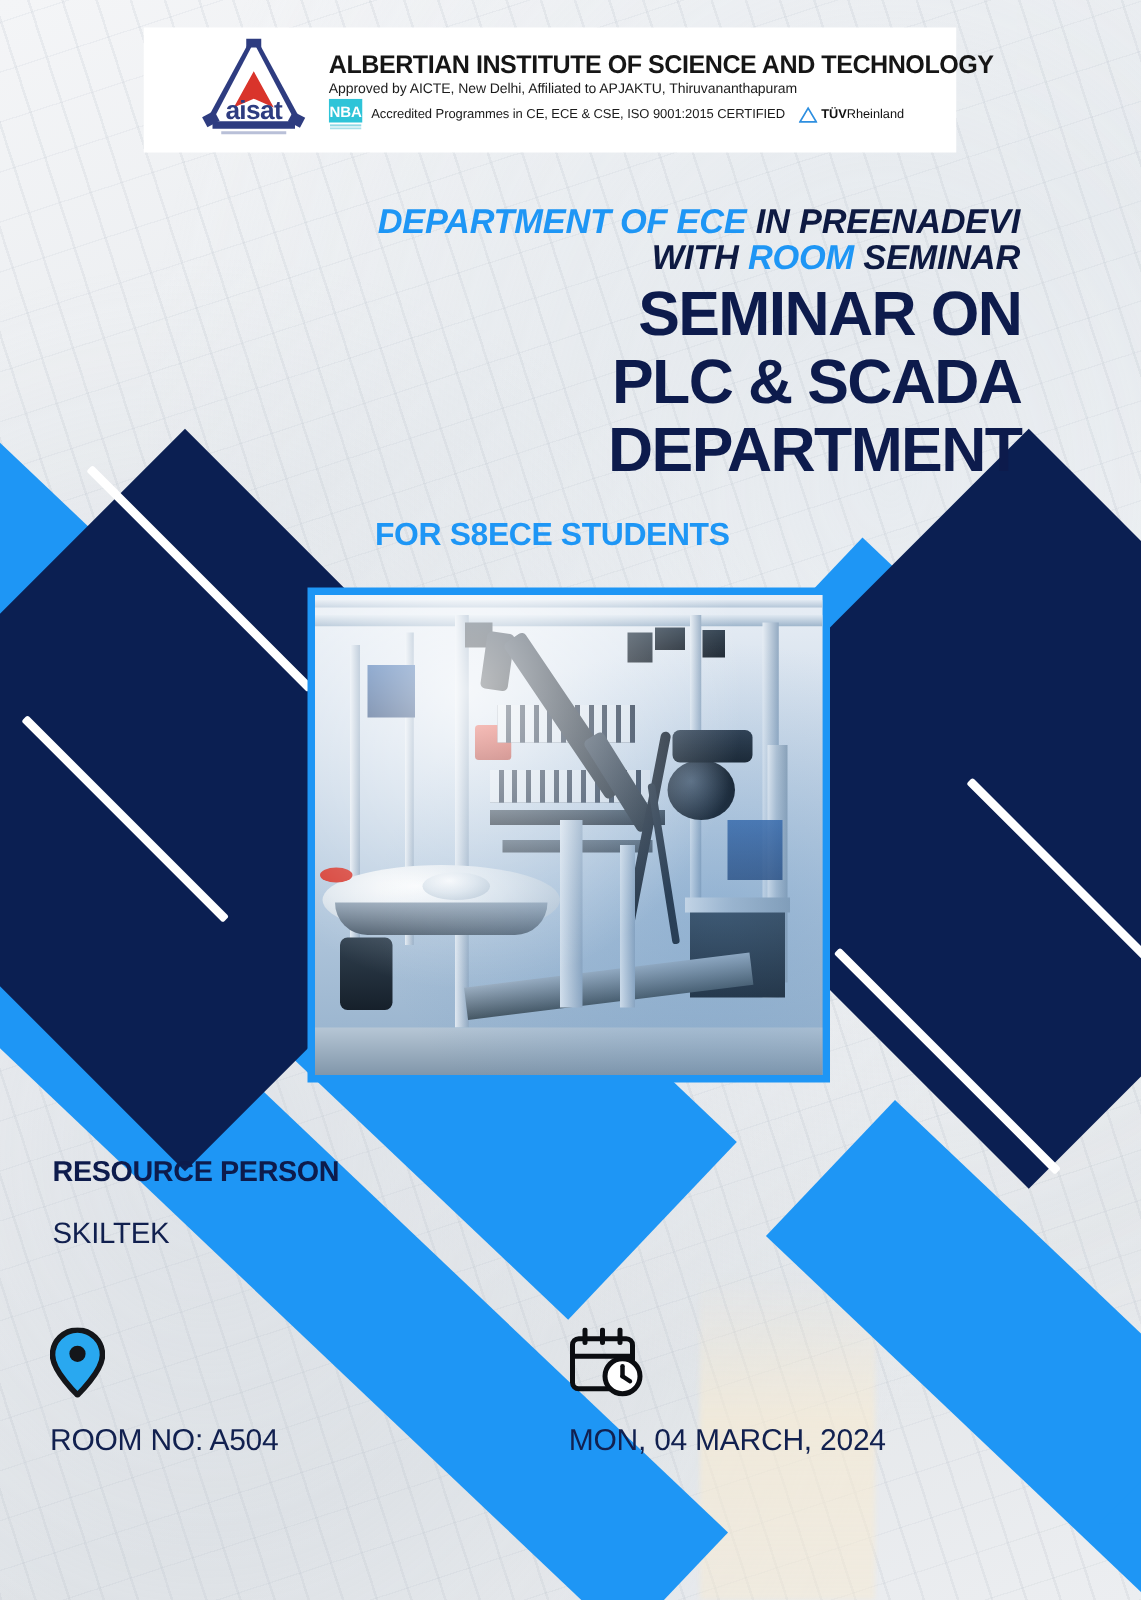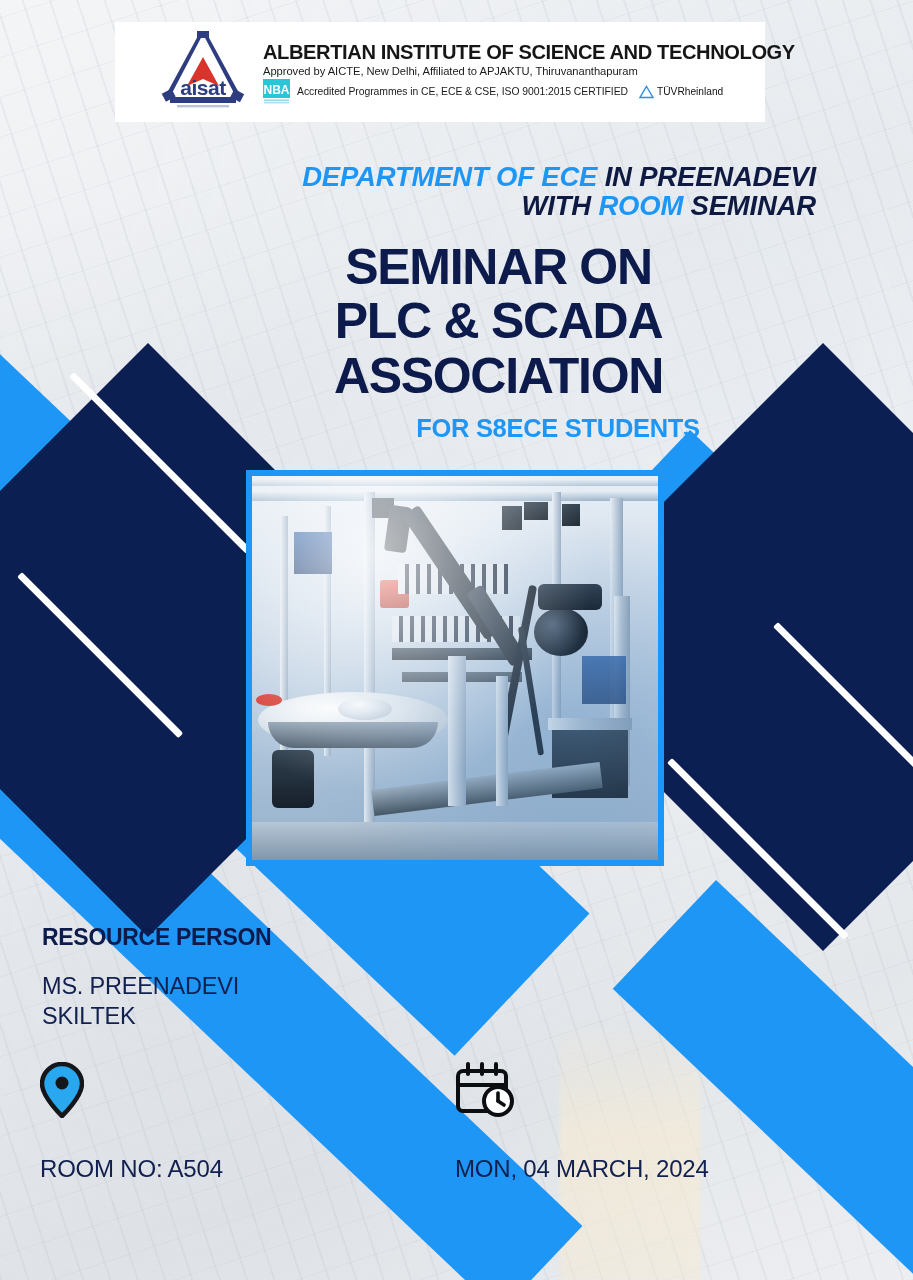--- a/index.html
+++ b/index.html
@@ -161,53 +161,53 @@
   }
   .inst-accr-row {
     display:flex; align-items:center; gap:7px;
     margin-top:1px;
   }
   .nba-logo { width:27px; height:26px; flex:0 0 27px; position:relative; }
   .inst-accr { font-size:10.4px; color:#1b1b1b; white-space:nowrap; letter-spacing:-0.05px;}
   .tuv-wrap { display:flex; align-items:center; gap:3px; margin-left:4px; }
   .tuv-tri { width:15px; height:14px; flex:0 0 15px; }
   .tuv-text { font-size:10.2px; color:#111; white-space:nowrap; }
-  .tuv-text b { font-weight:400; }
+  .tuv-text b { font-weight:700; }
 
   
   .assoc-line {
     position:absolute;
     left:200px; top:162px;
     width:616px;
     text-align:right;
     font-style:italic;
     font-weight:700;
     font-size:27.5px;
     line-height:1.06;
     color:#0e1a42;
     letter-spacing:-0.2px;
   }
   .assoc-line .hl { color:#1e96f5; }
 
   .main-title {
     position:absolute;
-    left:180px; top:240px;
+    left:180px; top:224px;
     width:637px;
-    text-align:center;
+    text-align:right;
     font-weight:700;
     font-size:50px;
     line-height:1.085;
     color:#0d1b4c;
     letter-spacing:-1.3px;
   }
   .sub-title {
     position:absolute;
     left:300px; top:414px;
     width:516px;
-    text-align:center;
+    text-align:left;
     font-weight:700;
     font-size:25.5px;
     color:#1e96f5;
     letter-spacing:-0.3px;
   }
 
   
   .photo-frame {
     position:absolute;
     left:246px; top:470px;
@@ -265,21 +265,21 @@
     position:absolute;
     left:42px; top:971px;
     font-size:23.5px; line-height:1.28;
     color:#11204f; letter-spacing:-0.2px;
   }
 
   .info-room { position:absolute; left:40px; top:1062px; width:300px; }
   .info-date { position:absolute; left:455px; top:1062px; width:380px; }
   .info-icon { height:56px; display:flex; align-items:flex-end; }
   .info-text {
-    margin-top:32px;
+    margin-top:16px;
     font-size:24px;
     color:#11204f;
     letter-spacing:-0.2px;
     line-height:1.62;
   }
 </style>
 </head>
 <body>
 
 <div id="poster">
@@ -349,21 +349,21 @@
   </div>
 
   <div class="assoc-line">
     <span class="hl">DEPARTMENT OF ECE</span><span> IN PREENADEVI</span><br>
     <span>WITH </span><span class="hl">ROOM</span><span> SEMINAR</span>
   </div>
 
   <div class="main-title">
     <div>SEMINAR ON</div>
     <div>PLC &amp; SCADA</div>
-    <div>ASSOCIATION</div>
+    <div>DEPARTMENT</div>
   </div>
   <div class="sub-title">FOR S8ECE STUDENTS</div>
 
   <div class="photo-frame">
     <div class="photo">
       <div class="ph-el ph-bg-wall"></div>
 
       <div class="ph-el beam-h" style="left:0;top:16px;width:100%;height:9px;"></div>
       <div class="ph-el beam-h" style="left:0;top:4px;width:100%;height:6px;opacity:.7;"></div>
       <div class="ph-el beam-v" style="left:112px;top:16px;width:11px;height:330px;"></div>
@@ -409,21 +409,20 @@
       <div class="ph-el" style="left:0;top:346px;width:100%;height:40px;background:linear-gradient(180deg,#b6c6d5,#7e94a8);"></div>
       <div class="ph-el beam-v" style="left:196px;top:180px;width:18px;height:150px;"></div>
       <div class="ph-el beam-v" style="left:244px;top:200px;width:12px;height:130px;"></div>
 
       <div class="ph-el ph-haze"></div>
     </div>
   </div>
 
   <div class="resource-label">RESOURCE PERSON</div>
   <div class="resource-name">
-    <div>MS. PREENADEVI</div>
     <div>SKILTEK</div>
   </div>
 
   <div class="info-room">
     <div class="info-icon">
       <svg viewBox="0 0 44 56" width="44" height="56" aria-hidden="true">
         <path d="M22 2 C11 2 2 11 2 22 C2 35 22 54 22 54 C22 54 42 35 42 22 C42 11 33 2 22 2 Z" fill="#29a8f0" stroke="#14161a" stroke-width="4.5" stroke-linejoin="round"></path>
         <circle cx="22" cy="21" r="6.5" fill="#14161a"></circle>
       </svg>
     </div>

